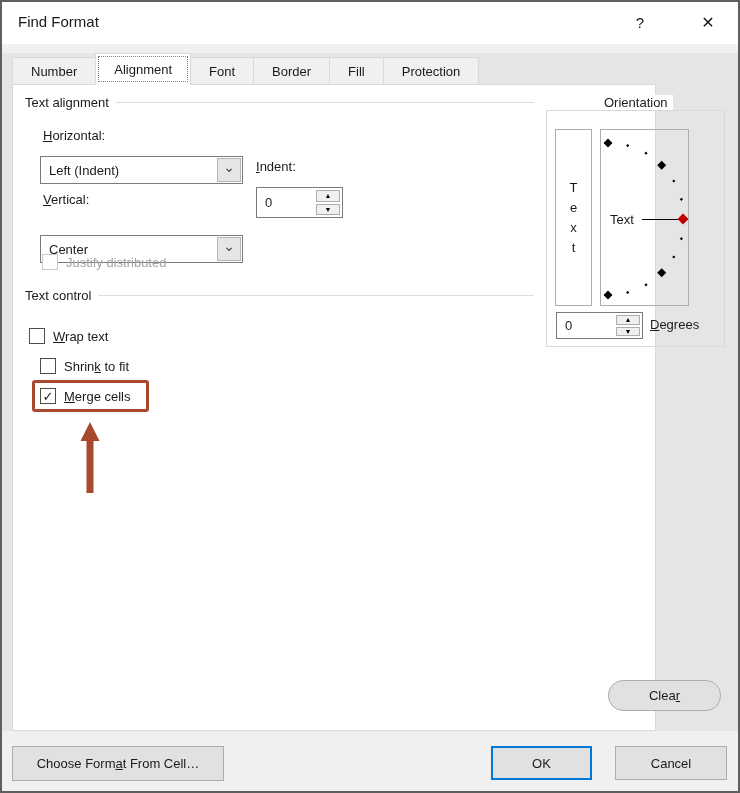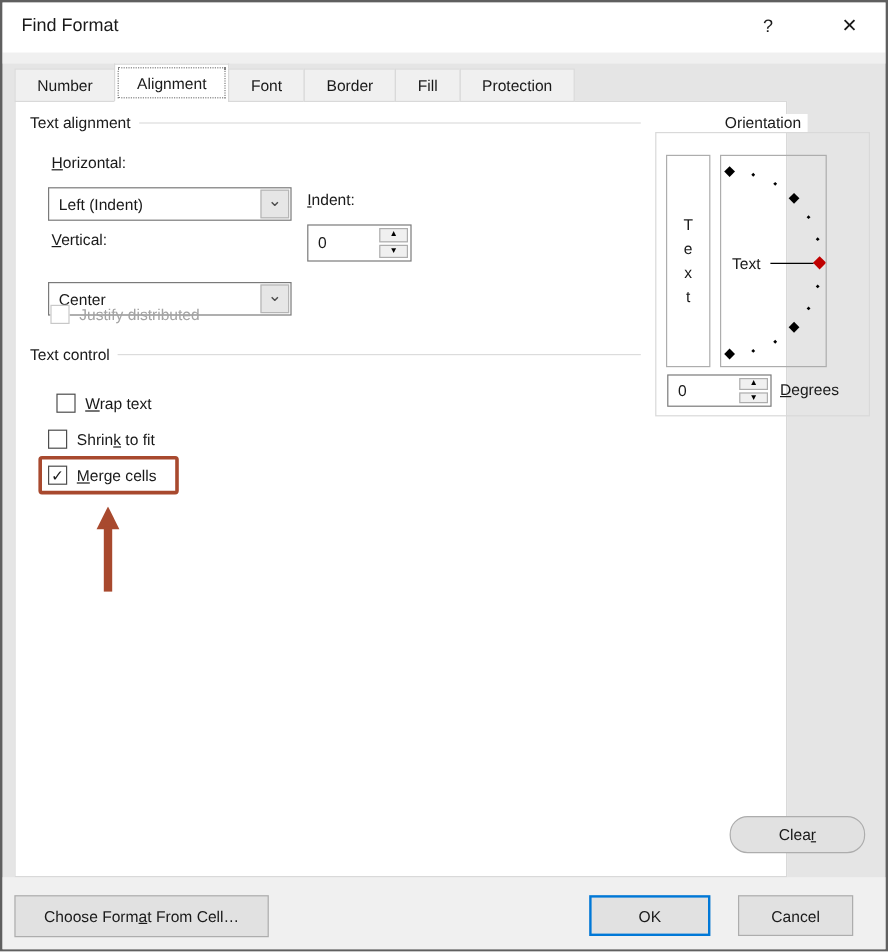--- a/index.html
+++ b/index.html
@@ -80,21 +80,21 @@
   
   .btn { background:#e1e1e1; border:1px solid #adadad; display:flex; align-items:center;
          justify-content:center; font-size:13px; color:#1a1a1a; cursor:pointer; white-space:nowrap; }
   .clear-btn { left:595px; top:595px; width:113px; height:31px;border-radius:15px; }
 
   
   .footer { position:absolute; left:0; right:0; top:729px; height:62px; background:#f0f0f0; }
   .footer .btn { position:absolute; }
   .choose-btn { left:10px; top:15px; width:212px; height:35px; }
   .ok-btn     { left:489px; top:15px; width:101px; height:34px; border:2px solid var(--accent,#0078d7); }
-  .cancel-btn { left:613px; top:15px; width:96px; height:34px; }
+  .cancel-btn { left:613px; top:15px; width:112px; height:34px; }
 </style>
 </head>
 <body>
 
 <div class="dialog">
 
   <div class="titlebar">
     <div class="title">Find Format</div>
     <div class="tb-btn tb-help">
       <span>?</span>
@@ -157,21 +157,21 @@
 
     <div class="cbrow disabled" style="left:29px; top:167px;">
       <span class="cbbox"></span>
       <span class="lbl">Justify distributed</span>
     </div>
 
     <div class="ghead" style="left:12px; top:203px; width:509px;">
       <span class="lbl">Text control</span>
     </div>
 
-    <div class="cbrow" style="left:34px; top:241px;">
+    <div class="cbrow" style="left:16px; top:241px;">
       <span class="cbbox">
           <span></span>
         </span>
       <span class="lbl"><span></span><span class="ac">W</span><span>rap text</span></span>
     </div>
 
     <div class="cbrow" style="left:27px; top:271px;">
       <span class="cbbox">
           <span></span>
         </span>

